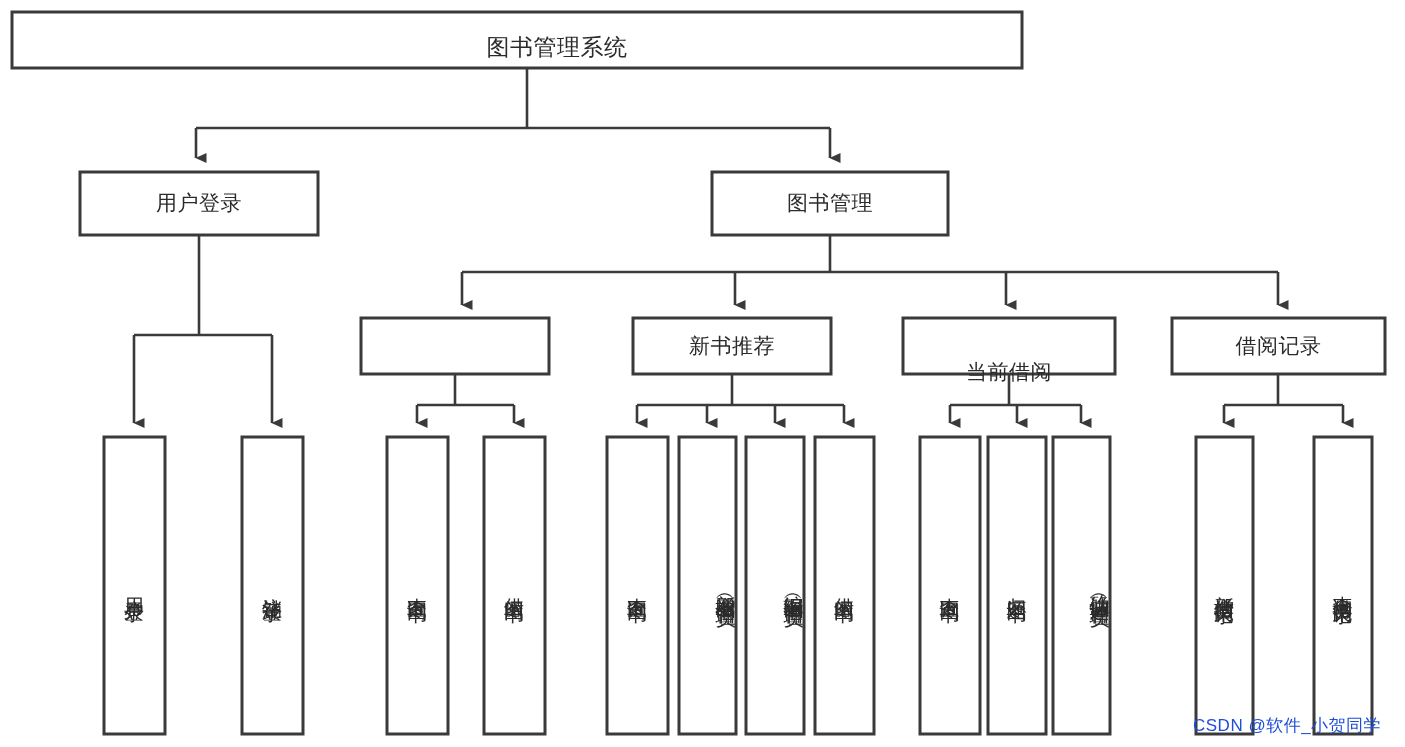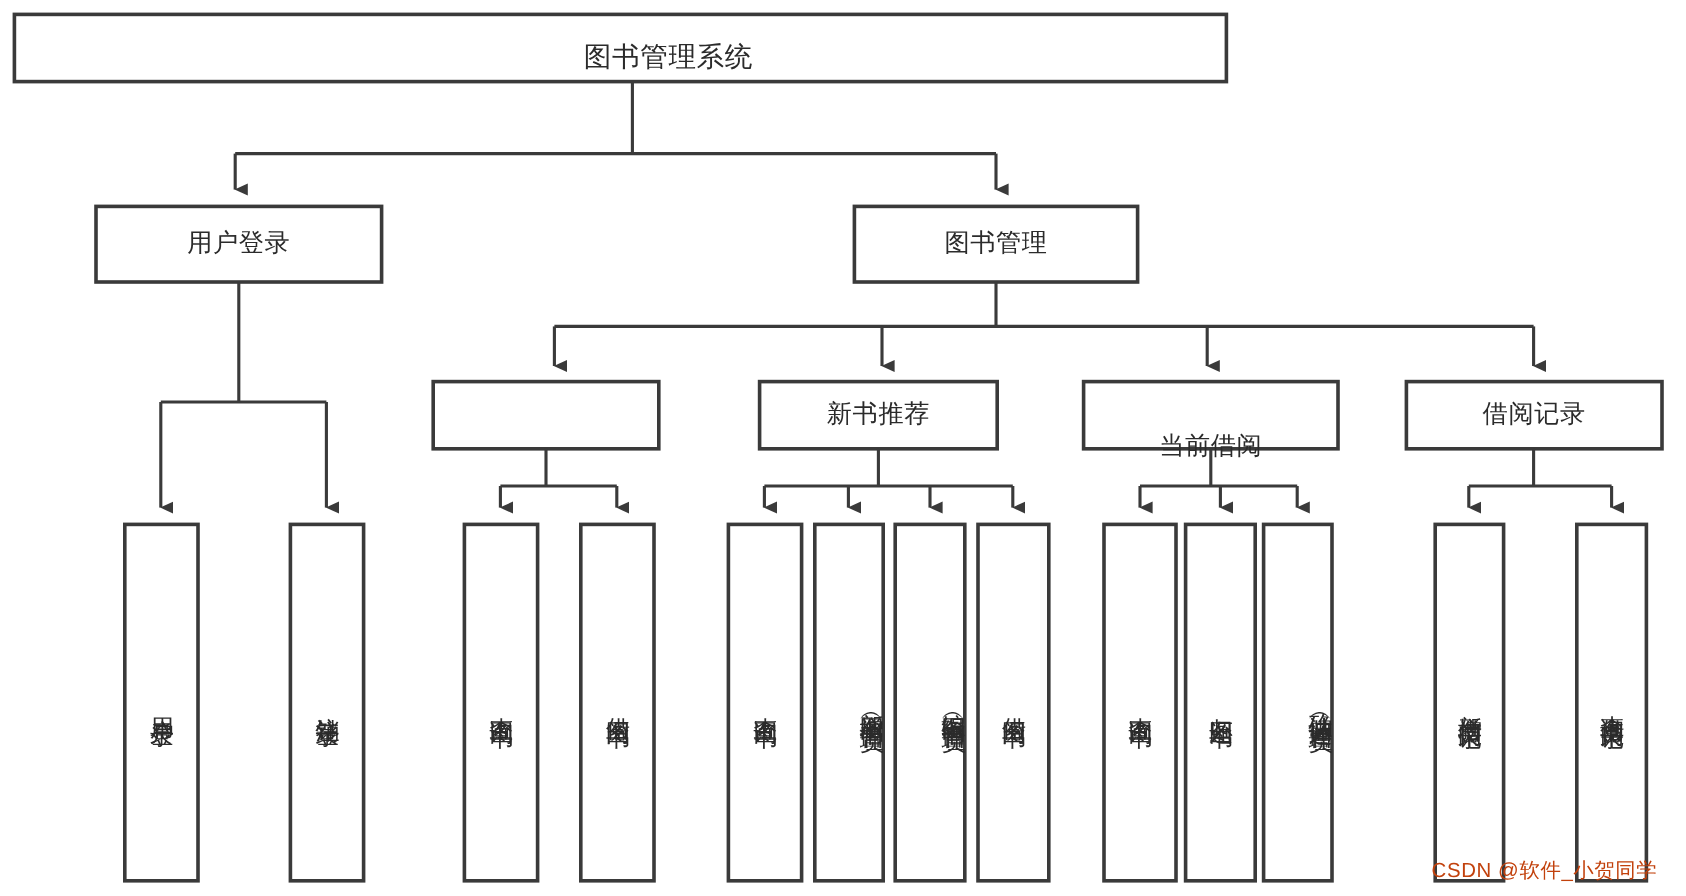--- a/index.html
+++ b/index.html
@@ -58,21 +58,21 @@
     letter-spacing: 2px;
     line-height: 1.0;
   }
   .node-label.vertical.top-aligned {
     align-items: flex-start;
     padding-top: 4px;
     box-sizing: border-box;
   }
   .watermark {
     position: absolute;
-    color: #c2410c;
+    color: #1d4ed8;
     font-size: 17px;
     letter-spacing: 0.5px;
     white-space: nowrap;
   }
 </style>
 </head>
 <body>
 
 <div id="diagram-root">
 

